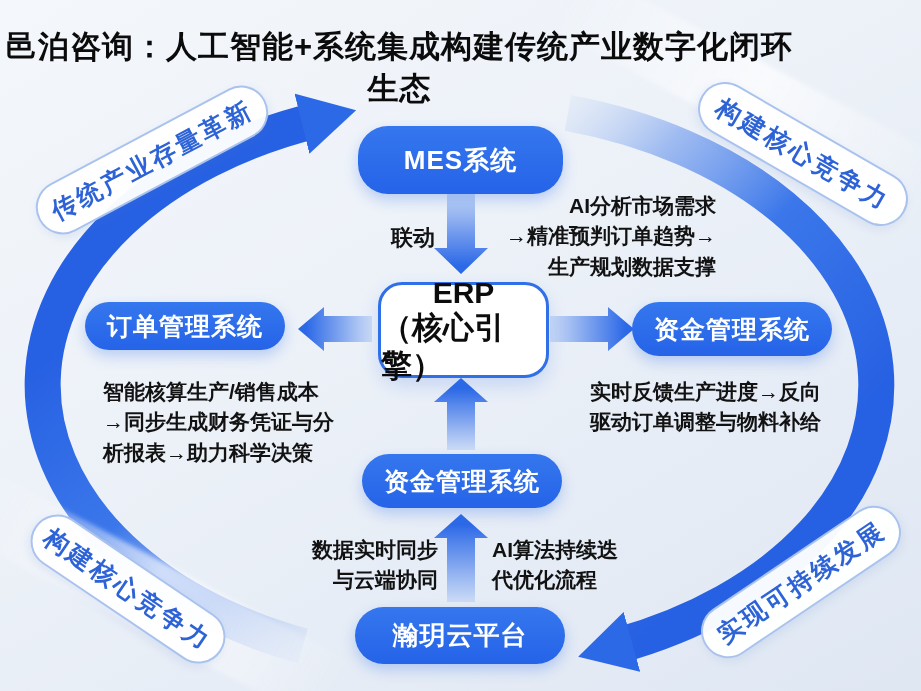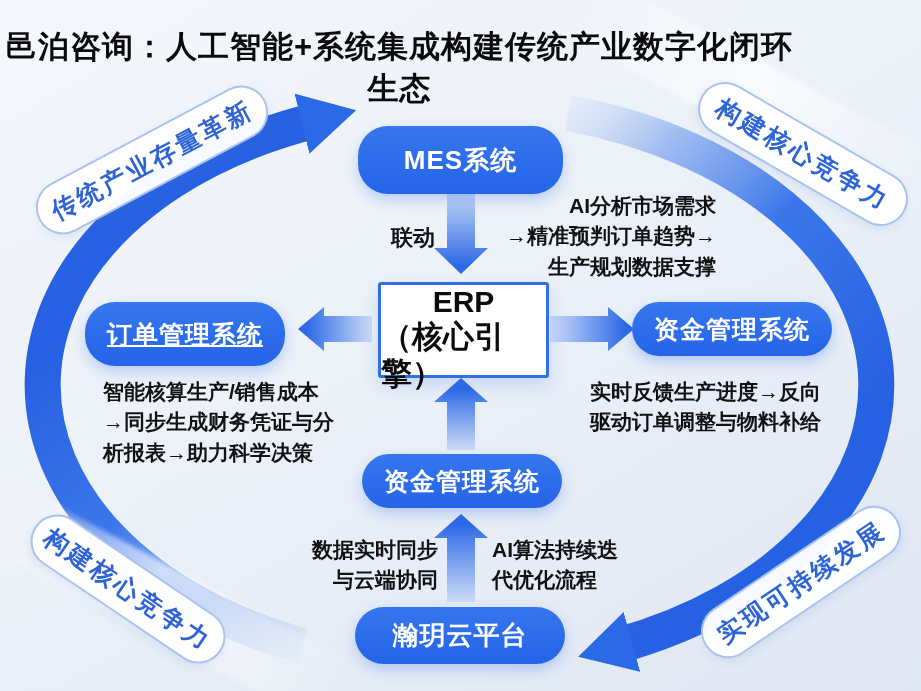--- a/index.html
+++ b/index.html
@@ -14,22 +14,22 @@
     font-size:31px;font-weight:800;color:#0b0b0c;letter-spacing:1px;z-index:5;
   }
   .pill{
     position:absolute;display:flex;align-items:center;justify-content:center;
     background:linear-gradient(180deg,#3577ee 0%,#2563e8 100%);
     border-radius:30px;color:#ffffff;font-weight:700;font-size:25px;
     letter-spacing:1px;z-index:4;box-shadow:0 6px 14px rgba(42,106,232,.28);
   }
   .erp-box{
     position:absolute;left:378px;top:282px;width:165px;height:90px;
-    background:#ffffff;border:3px solid #2f6fe8;border-radius:3px;
-    display:flex;flex-direction:column;align-items:center;justify-content:flex-start;
+    background:#ffffff;border:3px solid #2f6fe8;border-radius:24px;
+    display:flex;flex-direction:column;align-items:center;justify-content:center;
     z-index:4;box-shadow:0 8px 18px rgba(42,106,232,.18);
   }
   .erp-title{font-size:30px;font-weight:800;color:#0c0c0d;line-height:1.1;}
   .erp-sub{font-size:31px;font-weight:800;color:#0c0c0d;line-height:1.2;}
   .annotation{
     position:absolute;font-size:21px;font-weight:600;color:#121213;
     line-height:1.45;white-space:pre-line;z-index:4;
   }
   .ribbon{
     position:absolute;display:flex;align-items:center;justify-content:center;
@@ -113,21 +113,21 @@
   <div class="ribbon" style="left:16px;top:562px;width:220px;height:50px;transform:rotate(34deg);">
     <span>构建核心竞争力</span>
   </div>
   <div class="ribbon" style="left:686px;top:555px;width:226px;height:50px;transform:rotate(-34deg);">
     <span>实现可持续发展</span>
   </div>
 
   <div class="pill" style="left:358px;top:126px;width:205px;height:68px;font-size:26px;">
     <span>MES系统</span>
   </div>
-  <div class="pill" style="left:85px;top:302px;width:200px;height:64px;text-decoration:underline;">
+  <div class="pill" style="left:85px;top:302px;width:200px;height:48px;">
     <span>订单管理系统</span>
   </div>
   <div class="pill" style="left:632px;top:302px;width:200px;height:54px;">
     <span>资金管理系统</span>
   </div>
   <div class="pill" style="left:362px;top:454px;width:200px;height:54px;">
     <span>资金管理系统</span>
   </div>
   <div class="pill" style="left:355px;top:607px;width:210px;height:57px;font-size:26px;">
     <span>瀚玥云平台</span>

